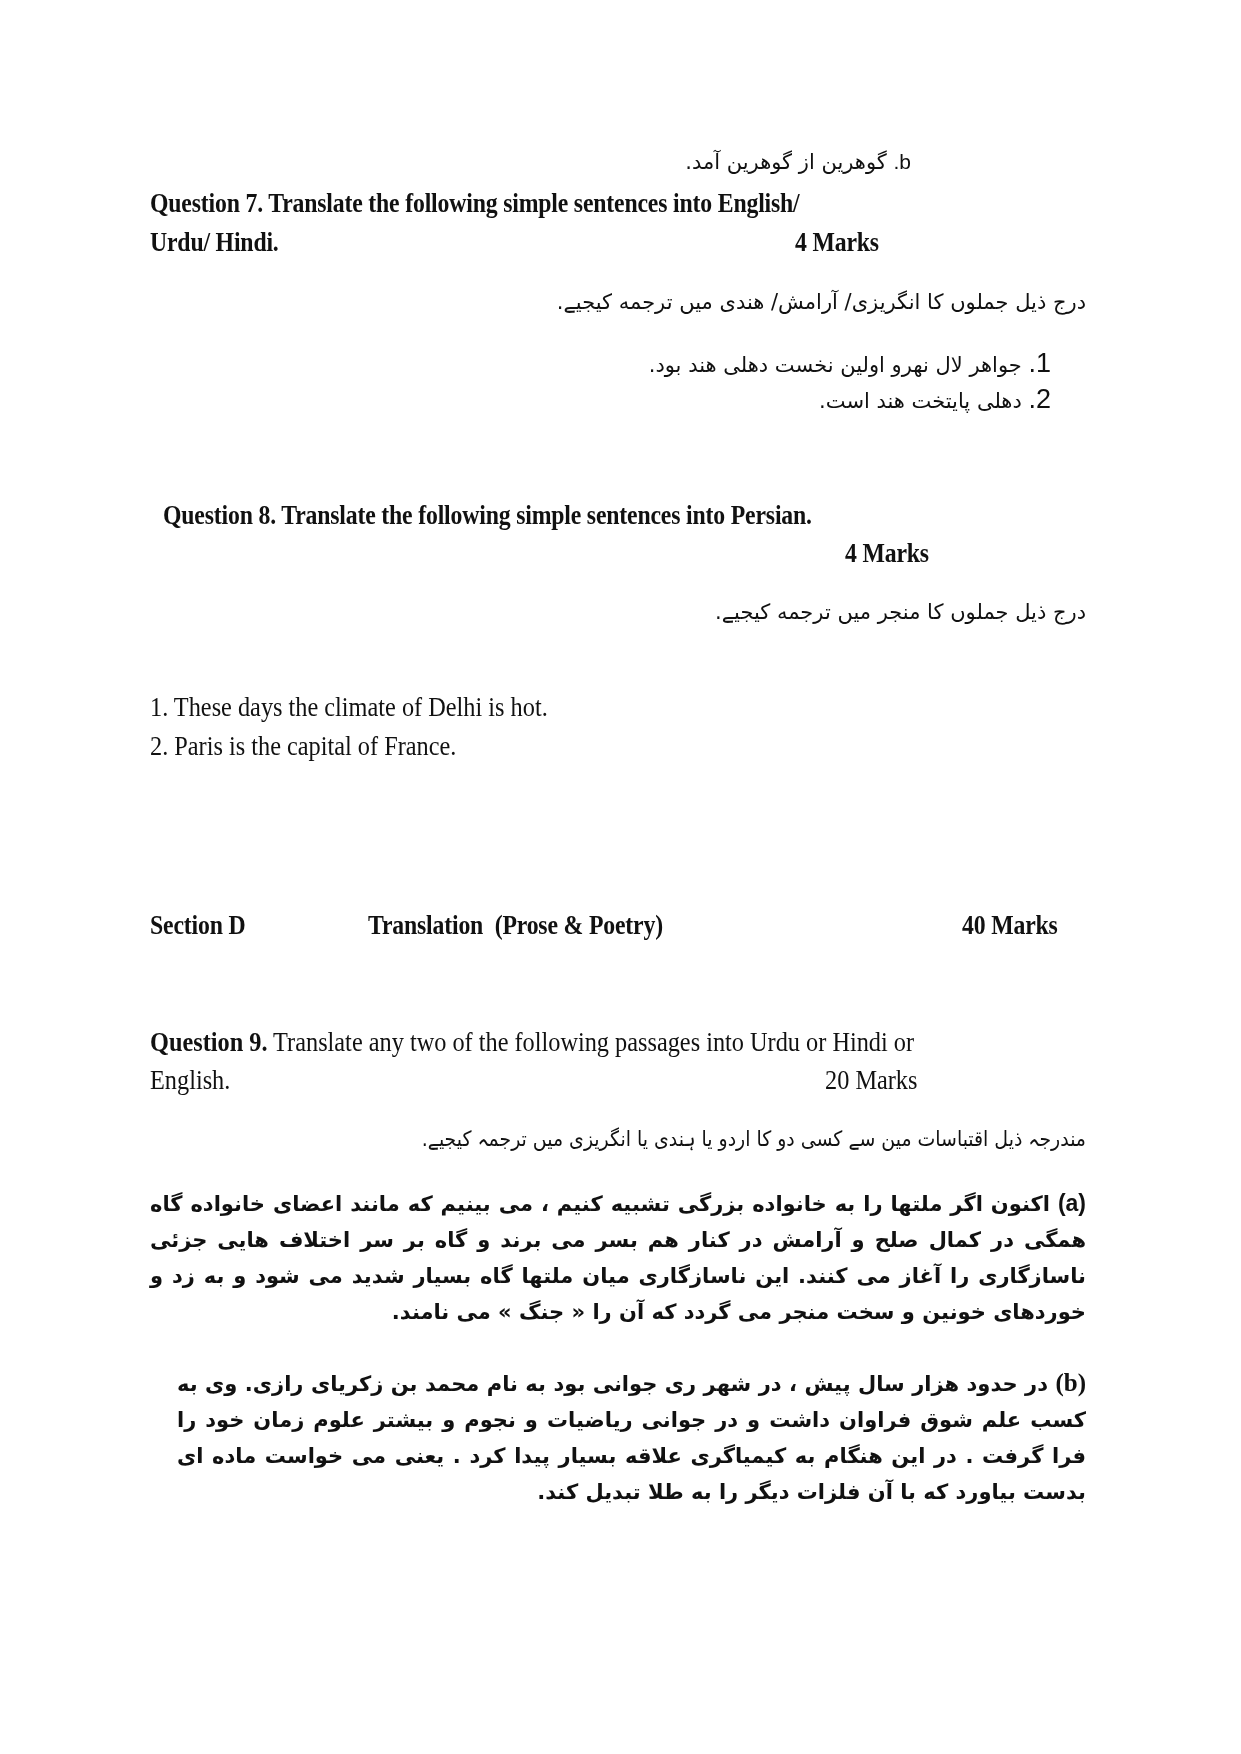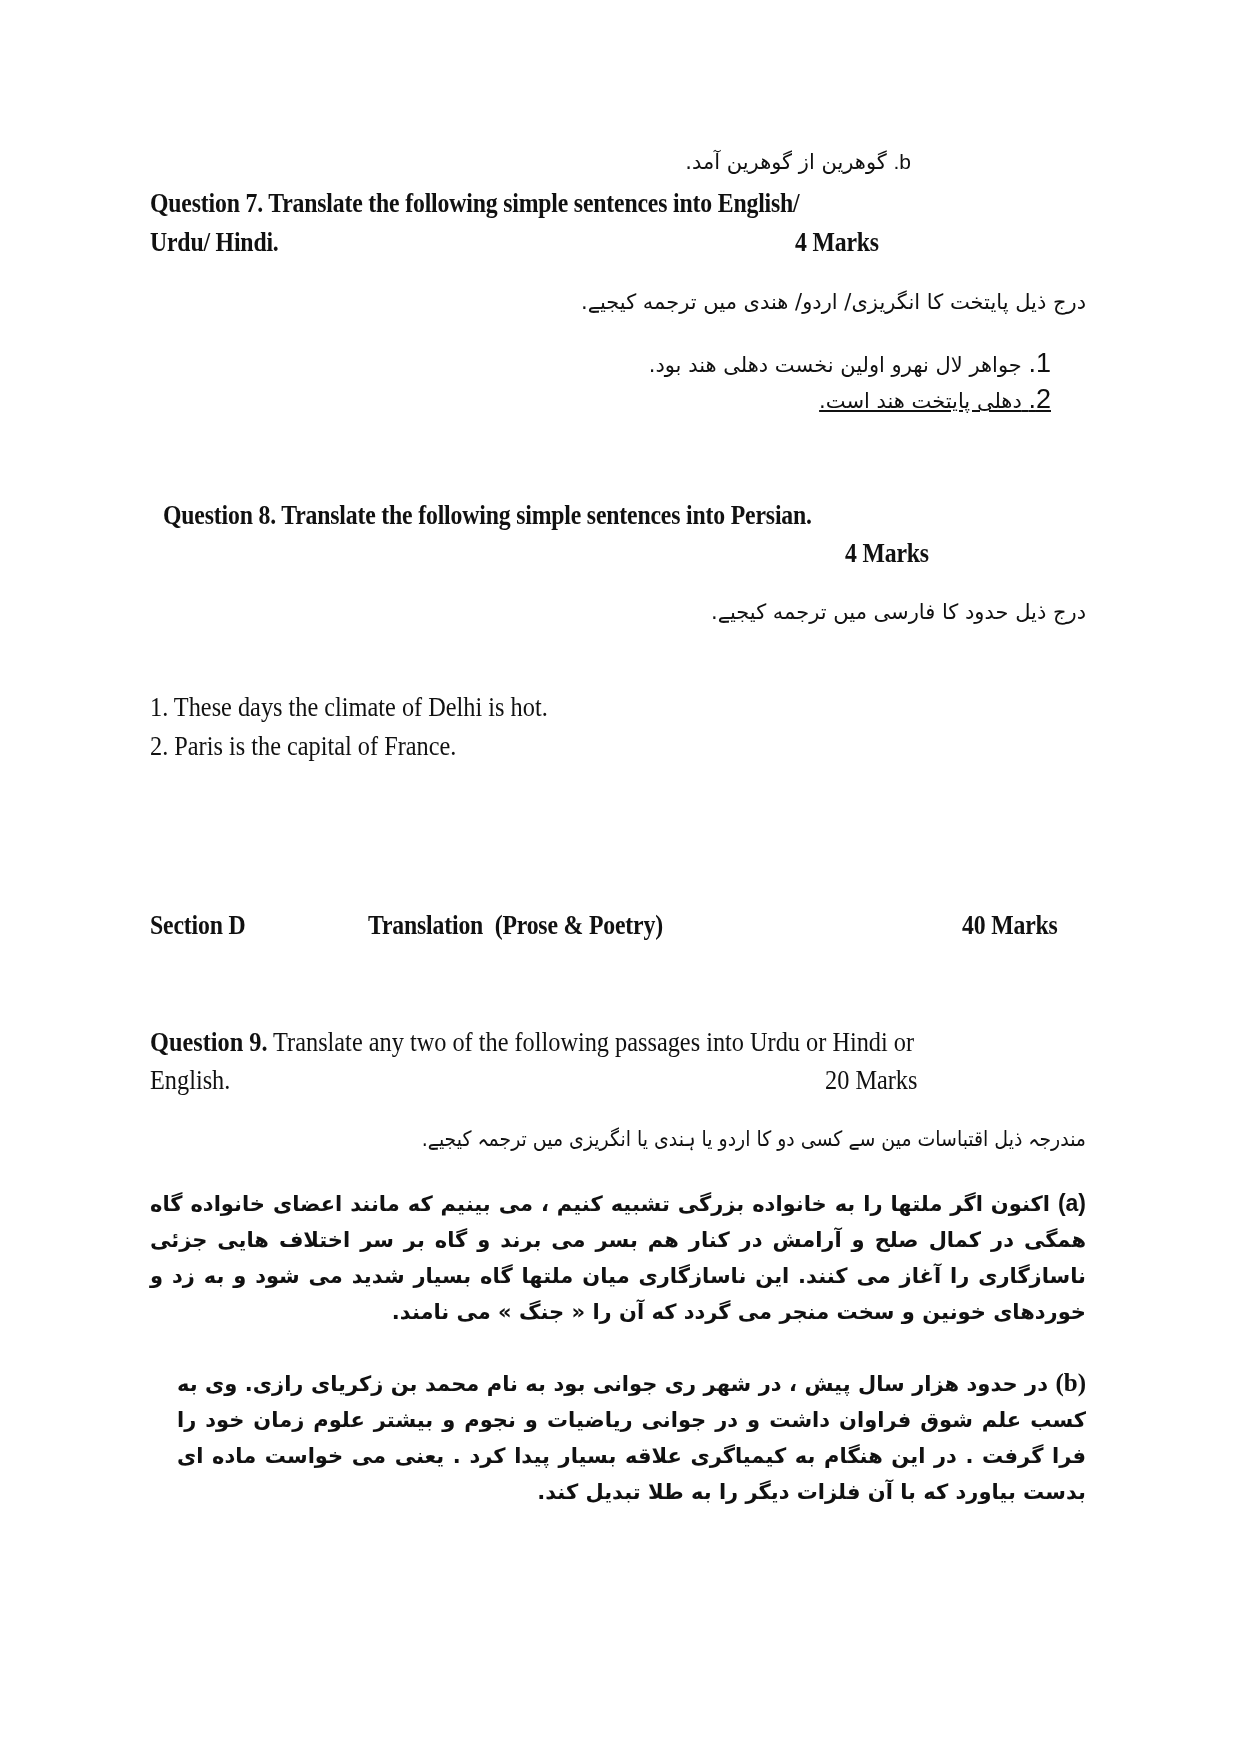--- a/index.html
+++ b/index.html
@@ -15,33 +15,33 @@
 <body>
 
 <div class="abs rtl" style="right:330px; top:150px;">
   <span style="font-family:'Liberation Sans',sans-serif;">b.</span>
   <span>گوهرین از گوهرین آمد.</span>
 </div>
 
 <div class="abs serif-b" style="left:150px; top:188px;">Question 7. Translate the following simple sentences into English/</div>
 <div class="abs serif-b" style="left:150px; top:227px;">Urdu/ Hindi.</div>
 <div class="abs serif-b" style="left:795px; top:227px;">4 Marks</div>
-<div class="abs rtl" style="right:155px; top:290px;">درج ذیل پایتخت کا انگریزی/ اردو/ هندی میں ترجمه کیجیے.</div>
+<div class="abs rtl" style="right:155px; top:290px;">درج ذیل جملوں کا انگریزی/ آرامش/ هندی میں ترجمه کیجیے.</div>
 <div class="abs rtl" style="right:190px; top:348px;">
   <span style="font-family:'Liberation Sans',sans-serif; font-size:27px;">1.</span>
   <span>جواهر لال نهرو اولین نخست دهلی هند بود.</span>
 </div>
-<div class="abs rtl" style="right:190px; top:384px;text-decoration:underline;">
+<div class="abs rtl" style="right:190px; top:384px;">
   <span style="font-family:'Liberation Sans',sans-serif; font-size:27px;">2.</span>
   <span>دهلی پایتخت هند است.</span>
 </div>
 
 <div class="abs serif-b" style="left:163px; top:500px;">Question 8. Translate the following simple sentences into Persian.</div>
 <div class="abs serif-b" style="left:845px; top:538px;">4 Marks</div>
-<div class="abs rtl" style="right:155px; top:600px;">درج ذیل حدود کا فارسی میں ترجمه کیجیے.</div>
+<div class="abs rtl" style="right:155px; top:600px;">درج ذیل جملوں کا منجر میں ترجمه کیجیے.</div>
 <div class="abs serif" style="left:150px; top:692px;">1. These days the climate of Delhi is hot.</div>
 <div class="abs serif" style="left:150px; top:731px;">2. Paris is the capital of France.</div>
 
 <div class="abs serif-b" style="left:150px; top:910px;">Section D</div>
 <div class="abs serif-b" style="left:368px; top:910px; white-space:pre;">Translation  (Prose &amp; Poetry)</div>
 <div class="abs serif-b" style="left:962px; top:910px;">40 Marks</div>
 
 <div class="abs serif" style="left:150px; top:1027px;">
   <span class="" style="font-weight:bold;">Question 9.</span><span style="white-space:pre;"> Translate any two of the following passages into Urdu or Hindi or</span>
 </div>

